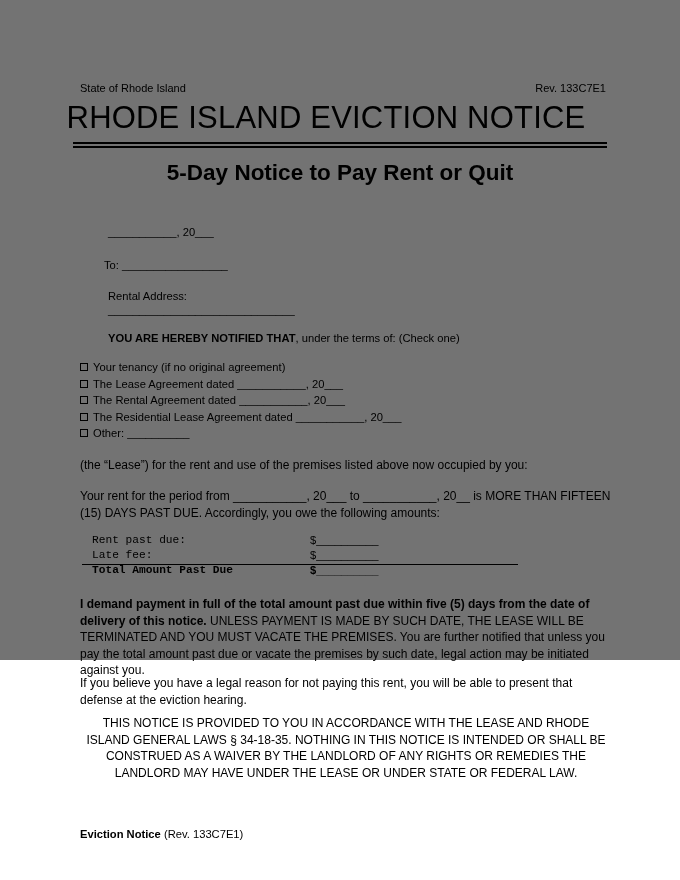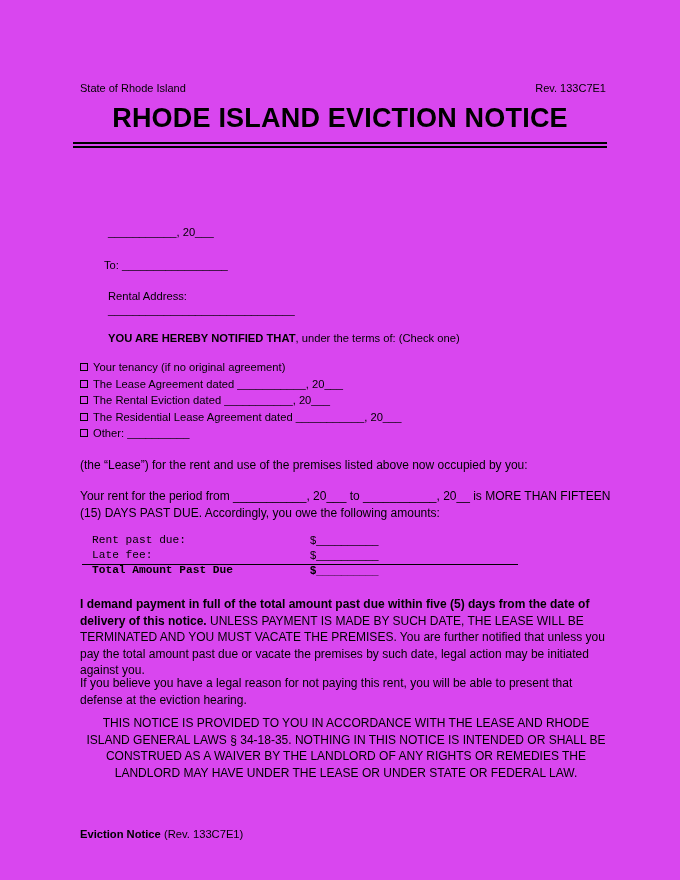--- a/index.html
+++ b/index.html
@@ -11,32 +11,32 @@
       width: 680px;
       height: 880px;
       position: relative;
       overflow: hidden;
       font-family: "Liberation Sans", sans-serif;
       color: #000000;
     }
     .page {
       position: absolute;
       left: 0; top: 0;
-      width: 680px; height: 880px;
-      background: #d946ef;
+      width: 680px; height: 660px;
+      background: #737373;
     }
     .abs { position: absolute; white-space: nowrap; }
     .small { font-size: 11px; line-height: 13px; }
     .body-text { font-size: 11.2px; line-height: 16.5px; margin-left: 28px; }
     .header-left { left: 80px; top: 82px; }
     .header-right { right: 74px; top: 82px; }
     .main-title {
-      left: 73px; width: 534px; top: 100px;
+      left: 59px; width: 534px; top: 100px;
       text-align: center;
-      font-size: 27px; font-weight: bold; line-height: 36px;
+      font-size: 31px; font-weight: normal; line-height: 36px;
       letter-spacing: 0.2px;
     }
     .double-rule {
       position: absolute; left: 73px; width: 534px; top: 142px;
       height: 6px;
       border-top: 2px solid #000;
       border-bottom: 2px solid #000;
       box-sizing: border-box;
     }
     .subtitle {
@@ -77,20 +77,21 @@
 <body>
 
 <div class="page">
 
   <div class="abs small header-left">State of Rhode Island</div>
   <div class="abs small header-right">Rev. 133C7E1</div>
 
   <div class="abs main-title">RHODE ISLAND EVICTION NOTICE</div>
   <div class="double-rule"></div>
 
+  <div class="abs subtitle">5-Day Notice to Pay Rent or Quit</div>
 
   <div class="abs body-text" style="left:80px; top:224px;">___________, 20___</div>
 
   <div class="abs body-text" style="left:76px; top:257px;">
     <span>To:</span>
     <span>_________________</span>
   </div>
 
   <div class="abs body-text" style="left:80px; top:288px;">Rental Address:</div>
   <div class="abs body-text" style="left:80px; top:302px;">______________________________</div>
@@ -103,21 +104,21 @@
     <div class="check-item">
       <span class="checkbox"></span>
       <span>Your tenancy (if no original agreement)</span>
     </div>
     <div class="check-item">
       <span class="checkbox"></span>
       <span>The Lease Agreement dated ___________, 20___</span>
     </div>
     <div class="check-item">
       <span class="checkbox"></span>
-      <span>The Rental Eviction dated ___________, 20___</span>
+      <span>The Rental Agreement dated ___________, 20___</span>
     </div>
     <div class="check-item">
       <span class="checkbox"></span>
       <span>The Residential Lease Agreement dated ___________, 20___</span>
     </div>
     <div class="check-item">
       <span class="checkbox"></span>
       <span>Other: __________</span>
     </div>
   </div>

